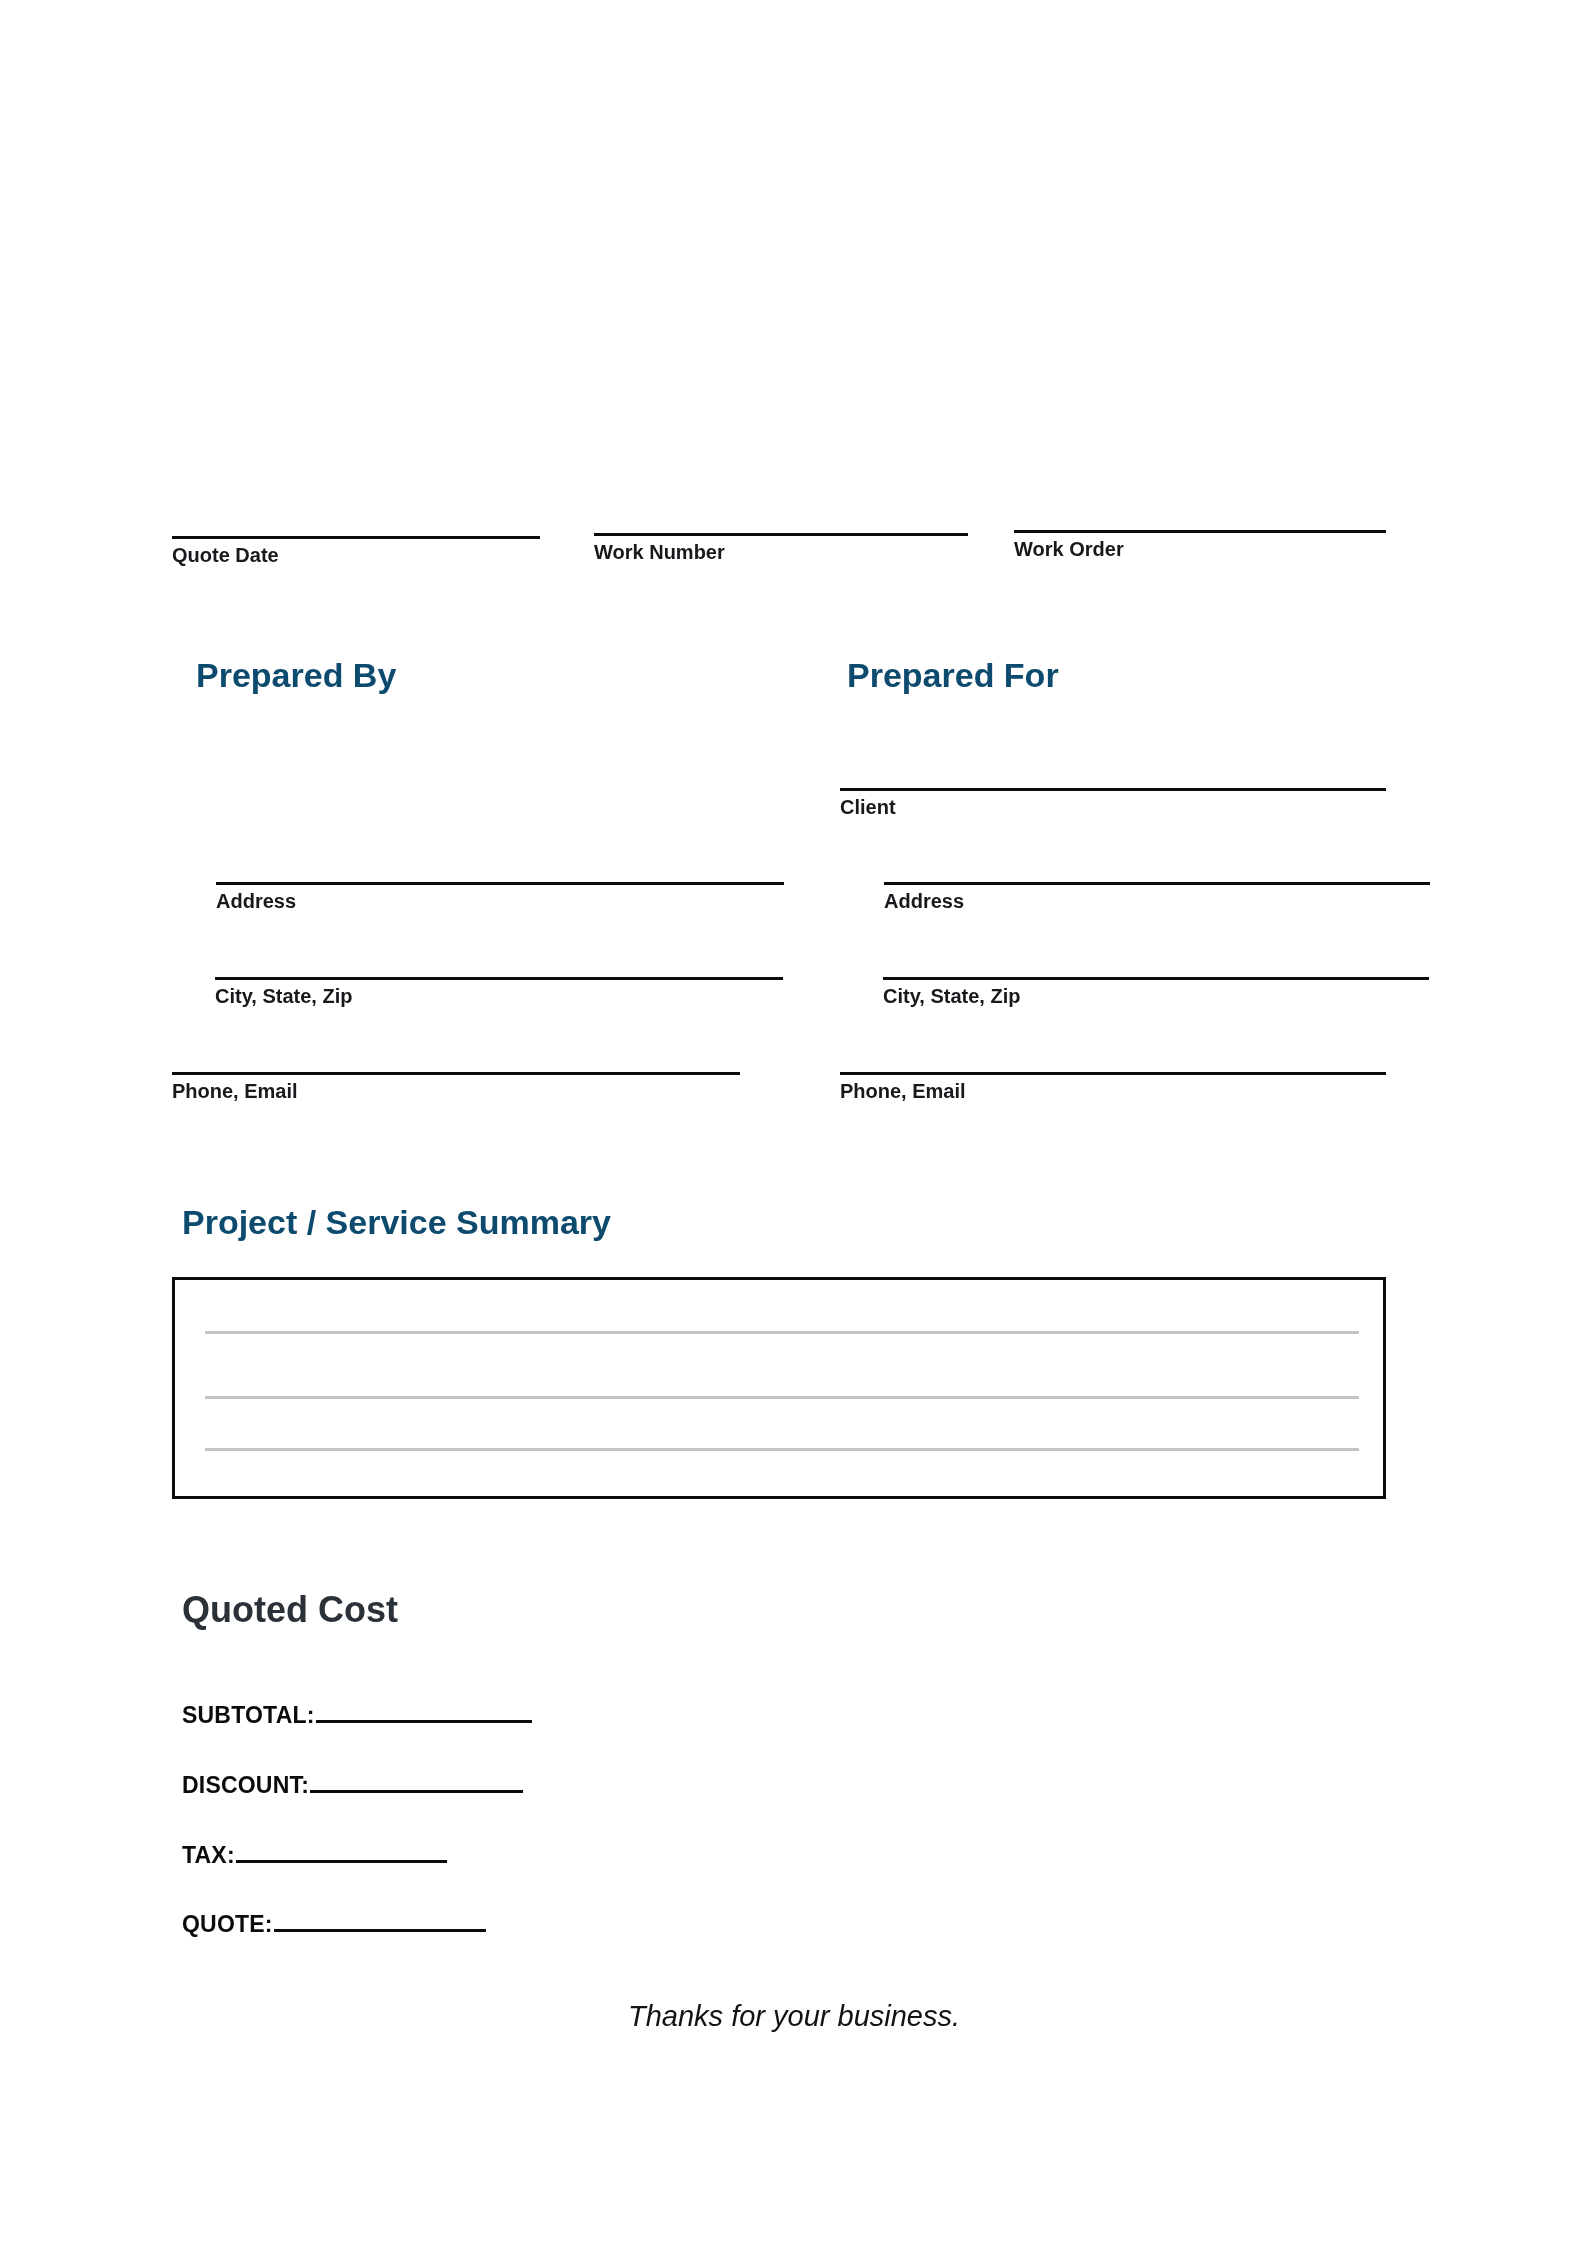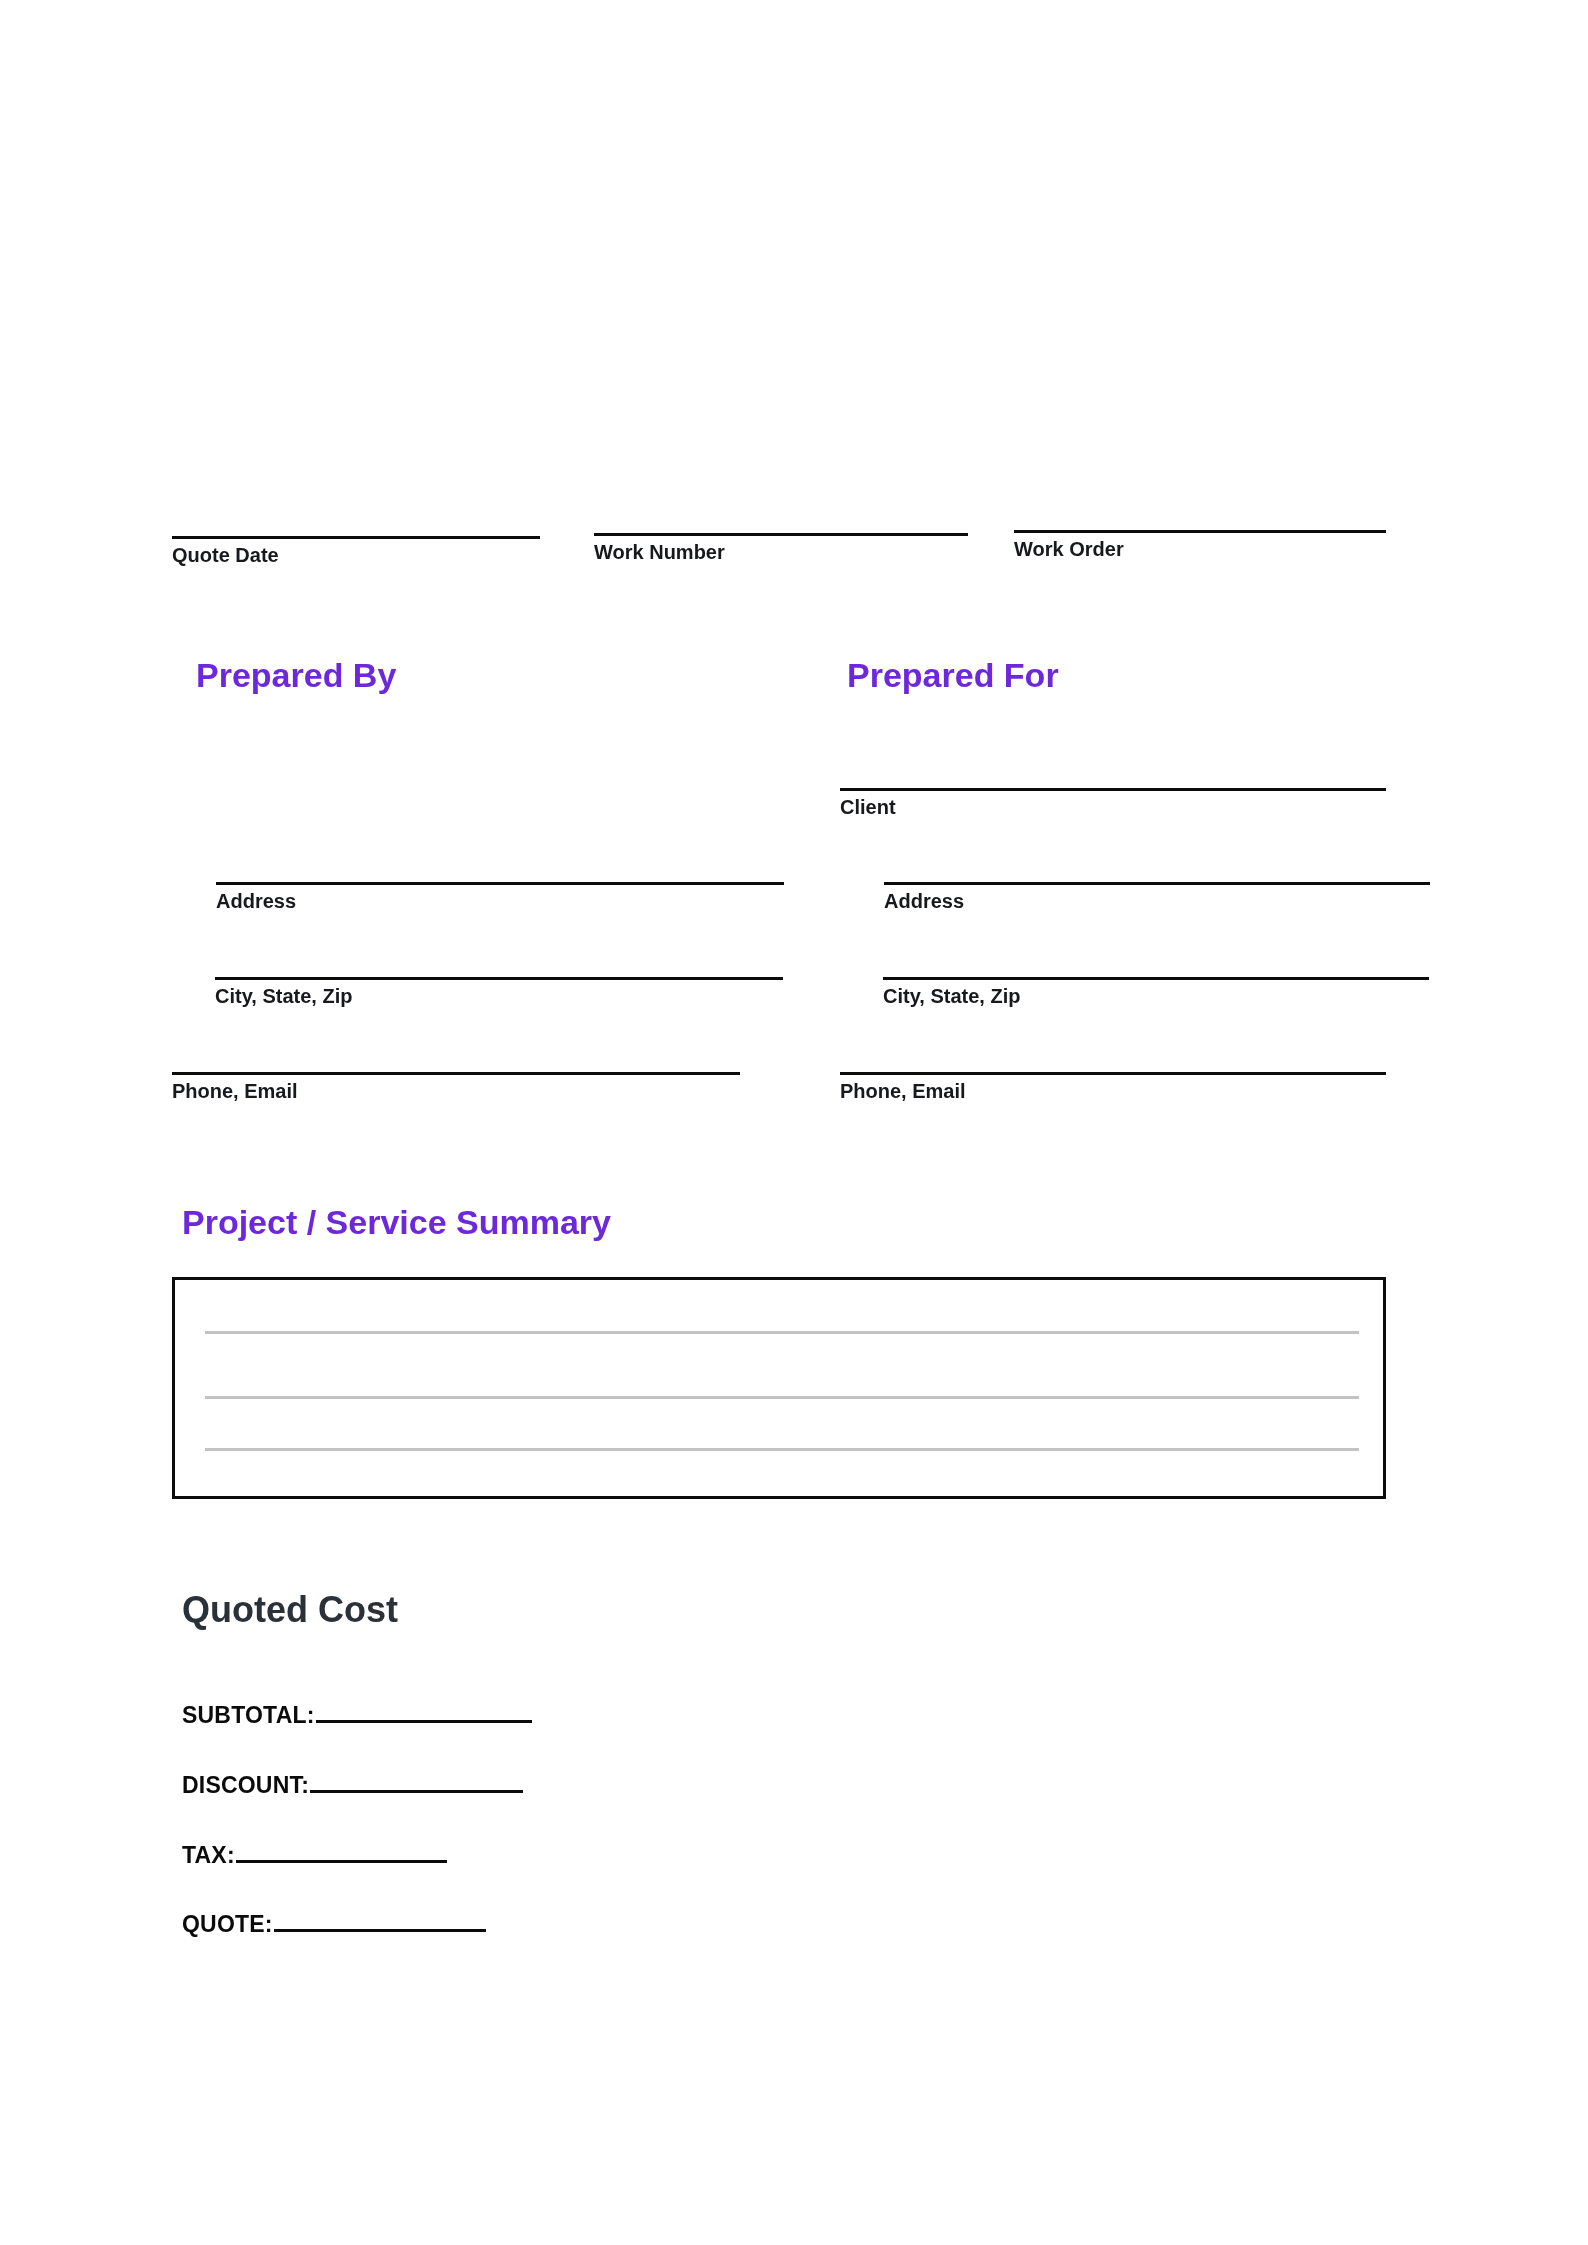--- a/index.html
+++ b/index.html
@@ -64,21 +64,21 @@
   
   .hdr-f1 { left: 172px; top: 536px; width: 368px; }
   .hdr-f2 { left: 594px; top: 533px; width: 374px; }
   .hdr-f3 { left: 1014px; top: 530px; width: 372px; }
 
   
   .sec-heading {
     position: absolute;
     font-size: 34px;
     font-weight: bold;
-    color: #6d28d9;
+    color: #0c4a6e;
     line-height: 1.1;
     white-space: nowrap;
   }
   .sec-prepared-by  { left: 196px; top: 657px; }
   .sec-prepared-for { left: 847px; top: 657px; }
   .sec-summary      { left: 182px; top: 1204px; }
   .sec-cost {
     position: absolute;
     left: 182px;
     top: 1590px;
@@ -245,14 +245,15 @@
   <div class="cost-row crow-1">
     <span class="cost-label">DISCOUNT:</span><span class="cost-blank blank-w-1"><span class="cost-value"></span></span>
   </div>
   <div class="cost-row crow-2">
     <span class="cost-label">TAX:</span><span class="cost-blank blank-w-2"><span class="cost-value"></span></span>
   </div>
   <div class="cost-row crow-3">
     <span class="cost-label">QUOTE:</span><span class="cost-blank blank-w-3"><span class="cost-value"></span></span>
   </div>
 
+  <div class="footer-note">Thanks for your business.</div>
 
 </div>
 
 </body></html>

